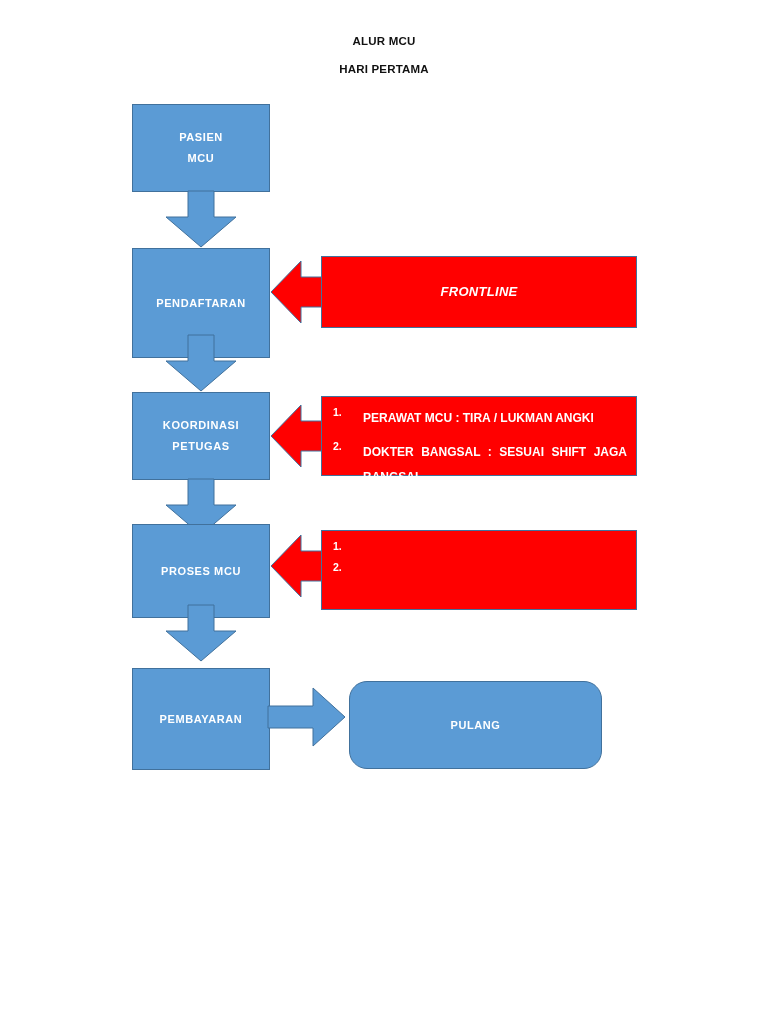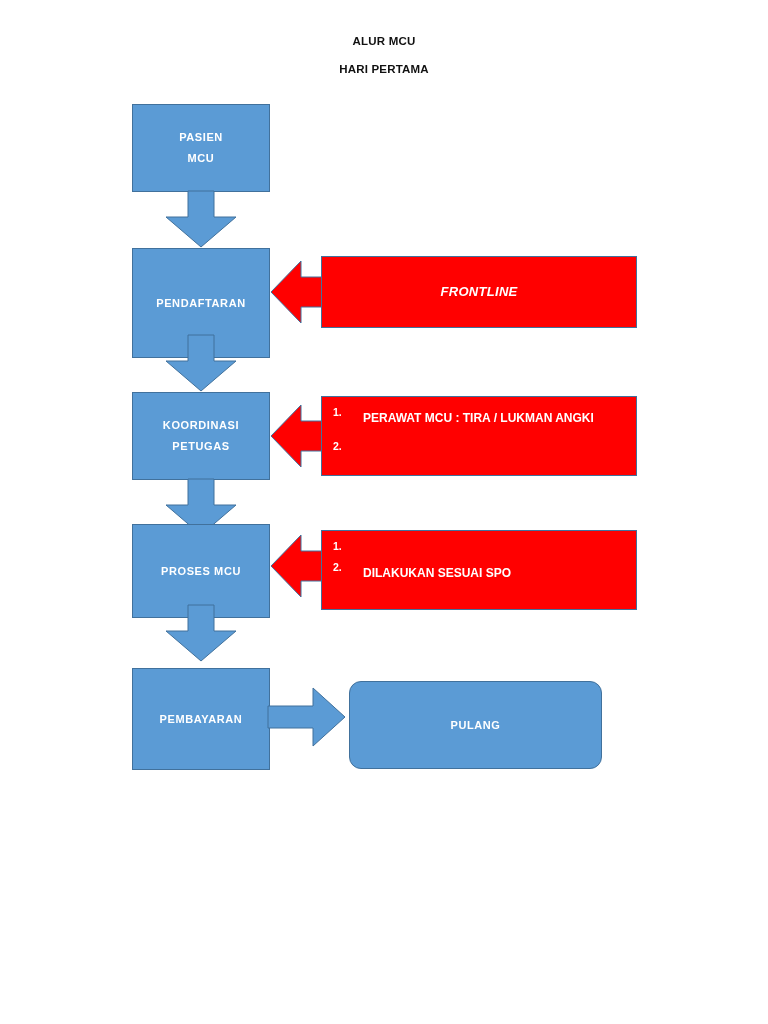--- a/index.html
+++ b/index.html
@@ -42,21 +42,21 @@
     justify-content: center;
     flex-direction: column;
     color: #ffffff;
     font-size: 11px;
     font-weight: bold;
     letter-spacing: 0.6px;
     text-align: center;
     line-height: 1.9;
   }
   .blue-box.rounded {
-    border-radius: 12px;
+    border-radius: 18px;
   }
   .red-box {
     background: #ff0000;
     border: 1px solid #41719c;
     color: #ffffff;
     font-size: 10.5px;
     font-weight: bold;
     box-sizing: border-box;
   }
 
@@ -171,20 +171,21 @@
 
 <div class="shape red-box" style="left:321px; top:396px; width:316px; height:80px;">
 </div>
 <div class="red-list" style="left:321px; top:396px; width:316px; height:80px;">
   <div class="red-row">
     <span class="red-num">1.</span>
     <span class="red-text">PERAWAT MCU : TIRA / LUKMAN ANGKI</span>
   </div>
   <div class="red-row">
     <span class="red-num">2.</span>
+    <span class="red-text justify">DOKTER BANGSAL : SESUAI SHIFT JAGA BANGSAL</span>
   </div>
 </div>
 
 <div class="arrow-down" style="left:163px; top:479px; width:76px; height:57px;">
   <svg width="76" height="57" viewBox="0 0 76 57">
     <polygon class="arrow-fill-blue" points="25,0 51,0 51,26 73,26 38,56 3,26 25,26"></polygon>
   </svg>
 </div>
 
 <div class="shape blue-box" style="left:132px; top:524px; width:138px; height:94px;">
@@ -198,21 +199,20 @@
 </div>
 
 <div class="shape red-box" style="left:321px; top:530px; width:316px; height:80px;">
 </div>
 <div class="red-list" style="left:321px; top:530px; width:316px; height:80px;">
   <div class="red-row">
     <span class="red-num">1.</span>
   </div>
   <div class="red-row">
     <span class="red-num">2.</span>
-    <span class="red-text">DILAKUKAN SESUAI SPO</span>
   </div>
 </div>
 
 <div class="arrow-down" style="left:163px; top:605px; width:76px; height:57px;">
   <svg width="76" height="57" viewBox="0 0 76 57">
     <polygon class="arrow-fill-blue" points="25,0 51,0 51,26 73,26 38,56 3,26 25,26"></polygon>
   </svg>
 </div>
 
 <div class="shape blue-box" style="left:132px; top:668px; width:138px; height:102px;">

